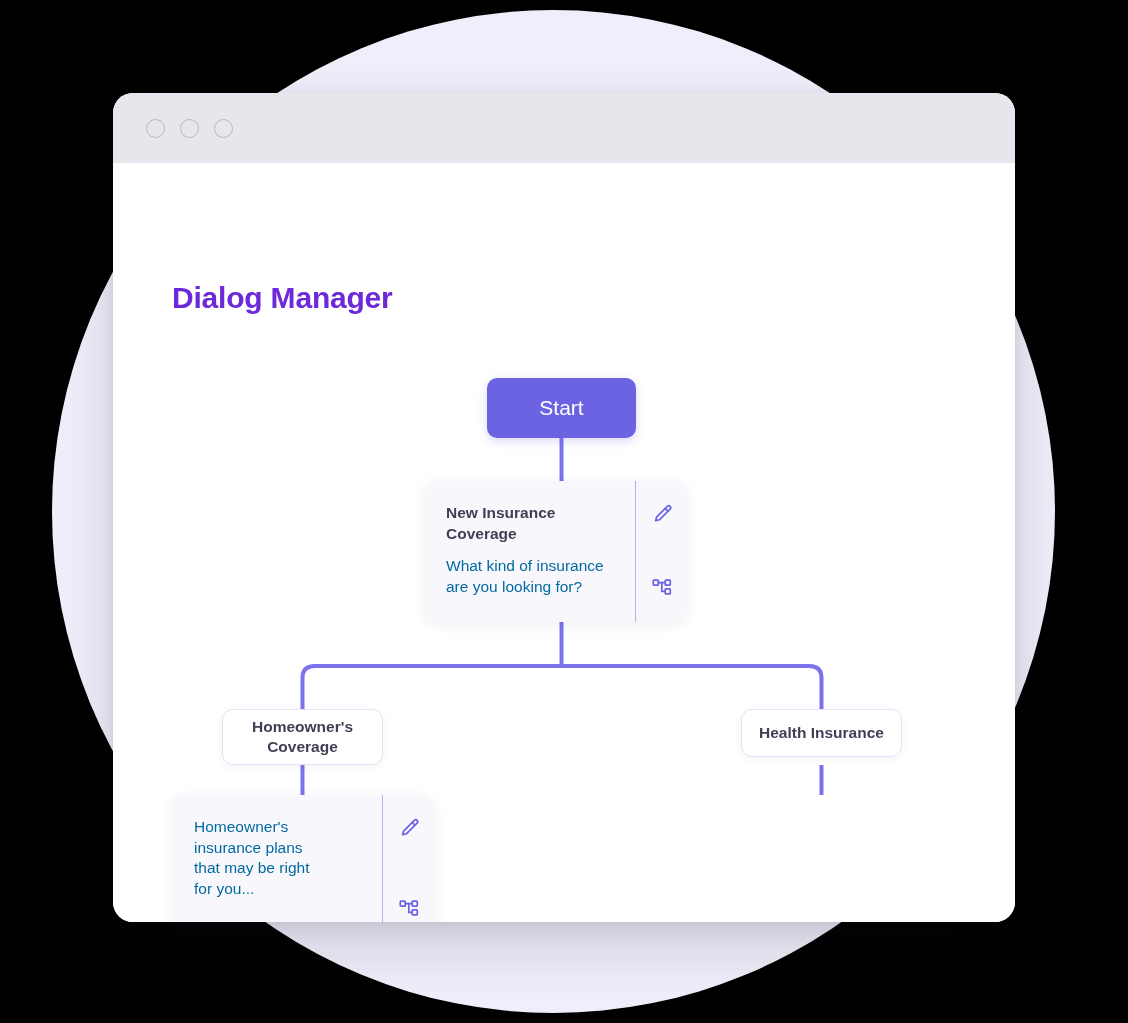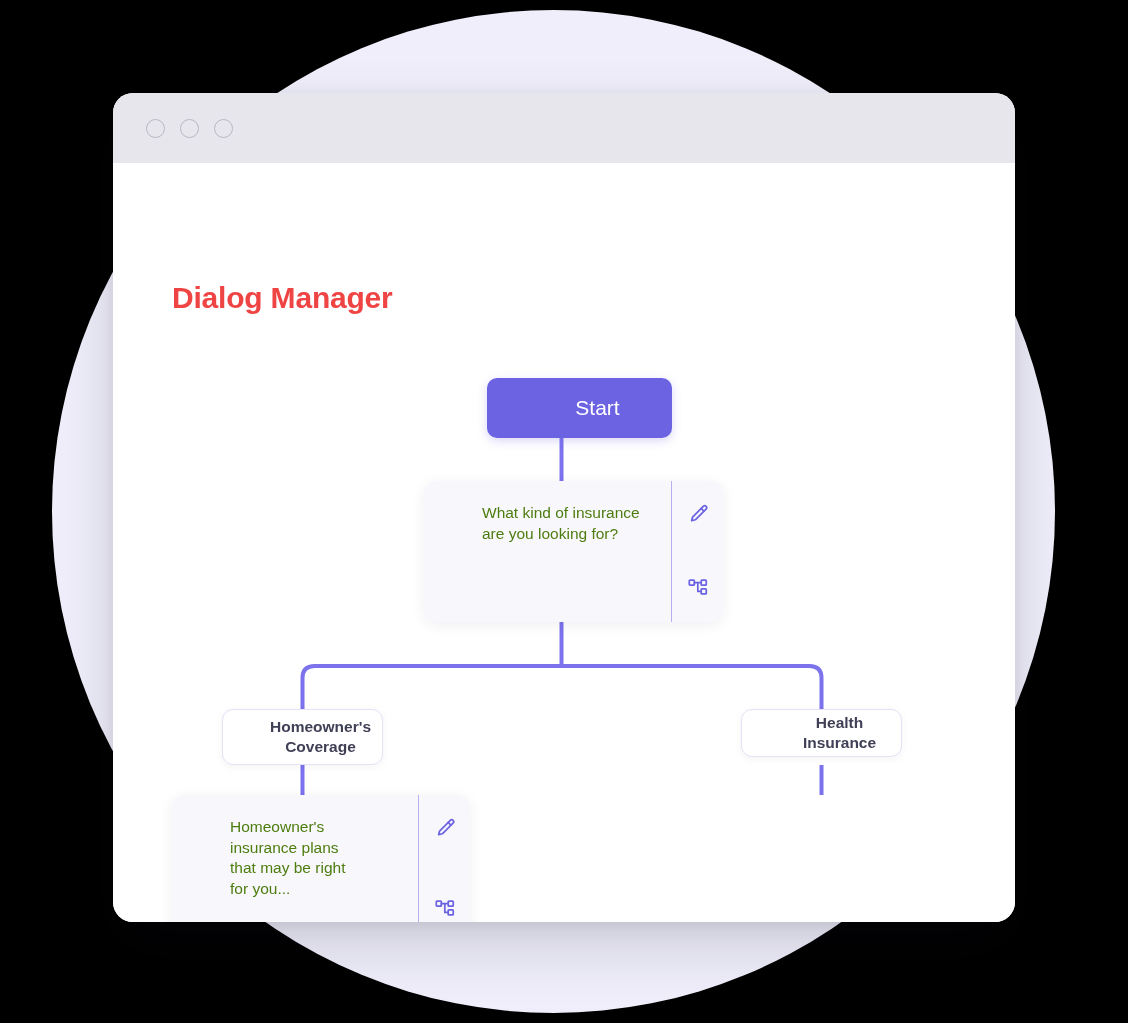--- a/index.html
+++ b/index.html
@@ -64,42 +64,42 @@
     background: #ffffff;
   }
 
   #page-title {
     position: absolute;
     left: 59px;
     top: 118px;
     margin: 0;
     font-size: 30px;
     font-weight: bold;
-    color: #ef4444;
+    color: #6d28d9;
     letter-spacing: -0.2px;
   }
 
   
   #flow-canvas {
     position: absolute;
     left: 0;
     top: 0;
     width: 902px;
     height: 759px;
   }
   #connector-svg {
     position: absolute;
     left: 0;
     top: 0;
     width: 902px;
     height: 759px;
     pointer-events: none;
   }
 
-  .flow-node { position: absolute; padding-left: 36px; }
+  .flow-node { position: absolute; }
 
   
   #node-start {
     left: 374px;
     top: 215px;
     width: 149px;
     height: 60px;
     background: #6C63E2;
     border-radius: 10px;
     display: flex;
@@ -125,21 +125,21 @@
   }
   .card-heading {
     font-size: 15.5px;
     font-weight: bold;
     color: #3F3F56;
     line-height: 1.33;
     margin: 0 0 12px 0;
   }
   .card-body {
     font-size: 15.5px;
-    color: #4d7c0f;
+    color: #0369a1;
     line-height: 1.33;
     margin: 0;
   }
   .card-actions {
     width: 52px;
     flex: 0 0 52px;
     border-left: 1.6px solid #B6B0F0;
     display: flex;
     flex-direction: column;
     align-items: center;
@@ -207,20 +207,21 @@
         <path d="M189.5 602 L189.5 632" stroke="#7B72EC" stroke-width="4" fill="none"></path>
         <path d="M708.5 602 L708.5 632" stroke="#7B72EC" stroke-width="4" fill="none"></path>
       </svg>
 
       <div class="flow-node" id="node-start">
         <span>Start</span>
       </div>
 
       <div class="flow-node message-card" id="node-card-root">
         <div class="card-text">
+          <p class="card-heading">New Insurance Coverage</p>
           <p class="card-body">What kind of insurance are you looking for?</p>
         </div>
         <div class="card-actions">
           <span class="action-icon">
             <svg viewBox="0 0 24 24" width="22" height="22" fill="none" stroke="#6C63E2" stroke-width="1.9" stroke-linecap="round" stroke-linejoin="round">
               <path d="M17.8 3.6a2.1 2.1 0 0 1 3 3L9.1 18.3l-4 1 1-4z"></path>
               <path d="M15.5 5.9l2.6 2.6"></path>
             </svg>
           </span>
           <span class="action-icon">

